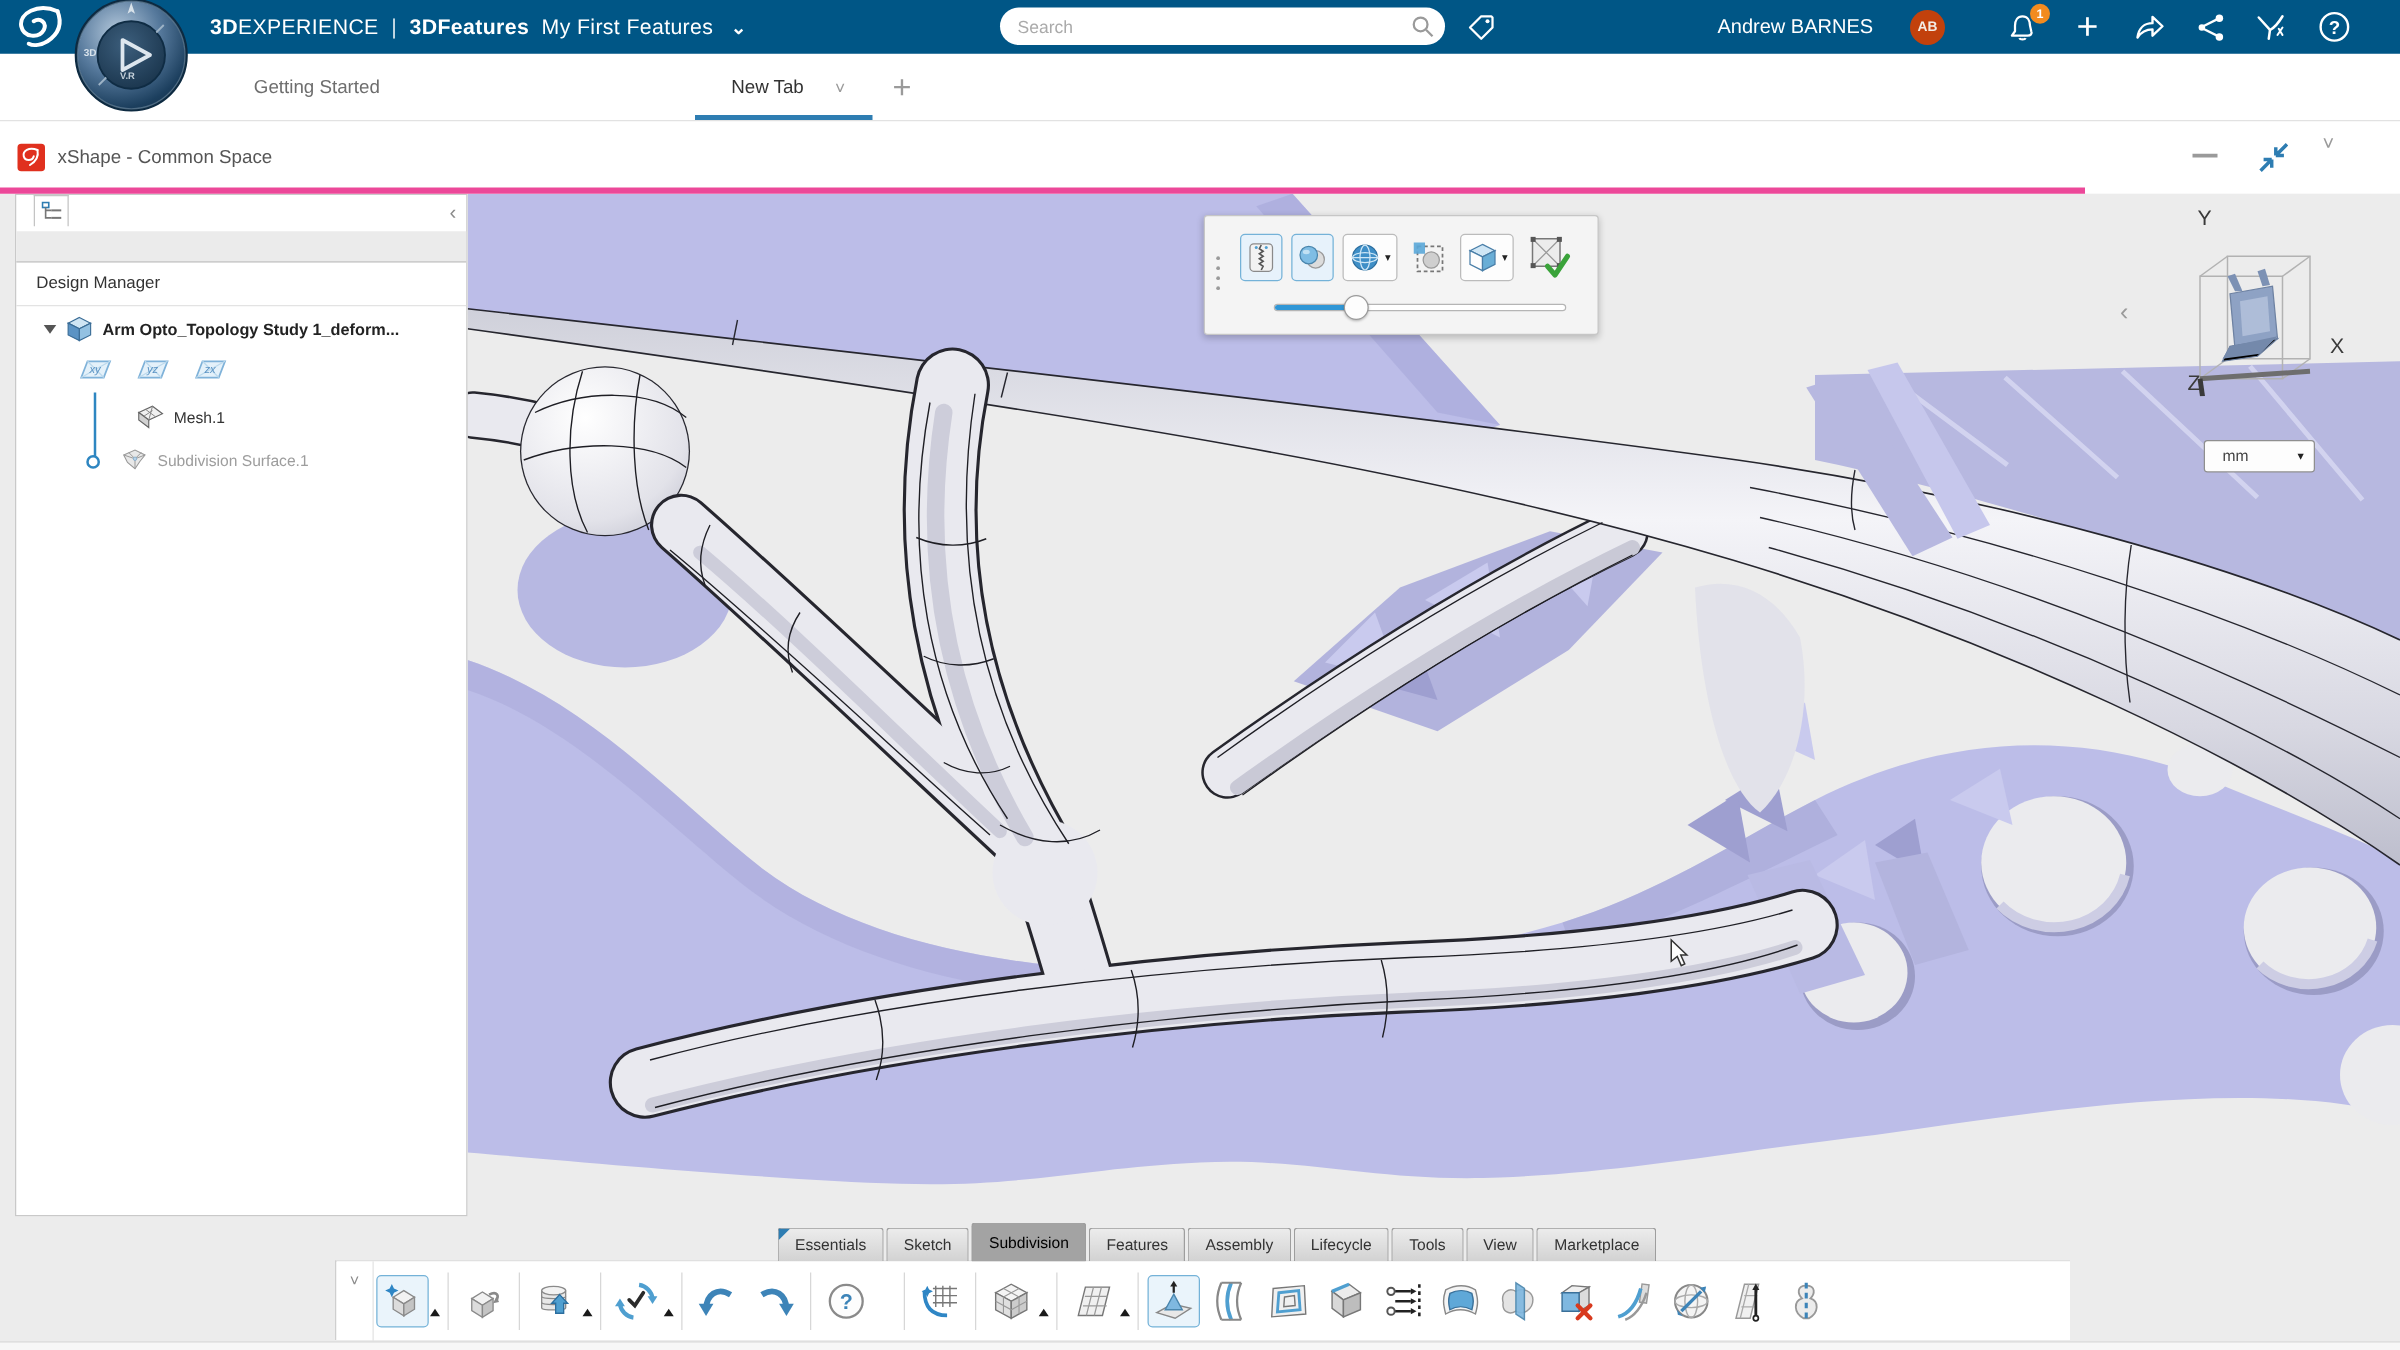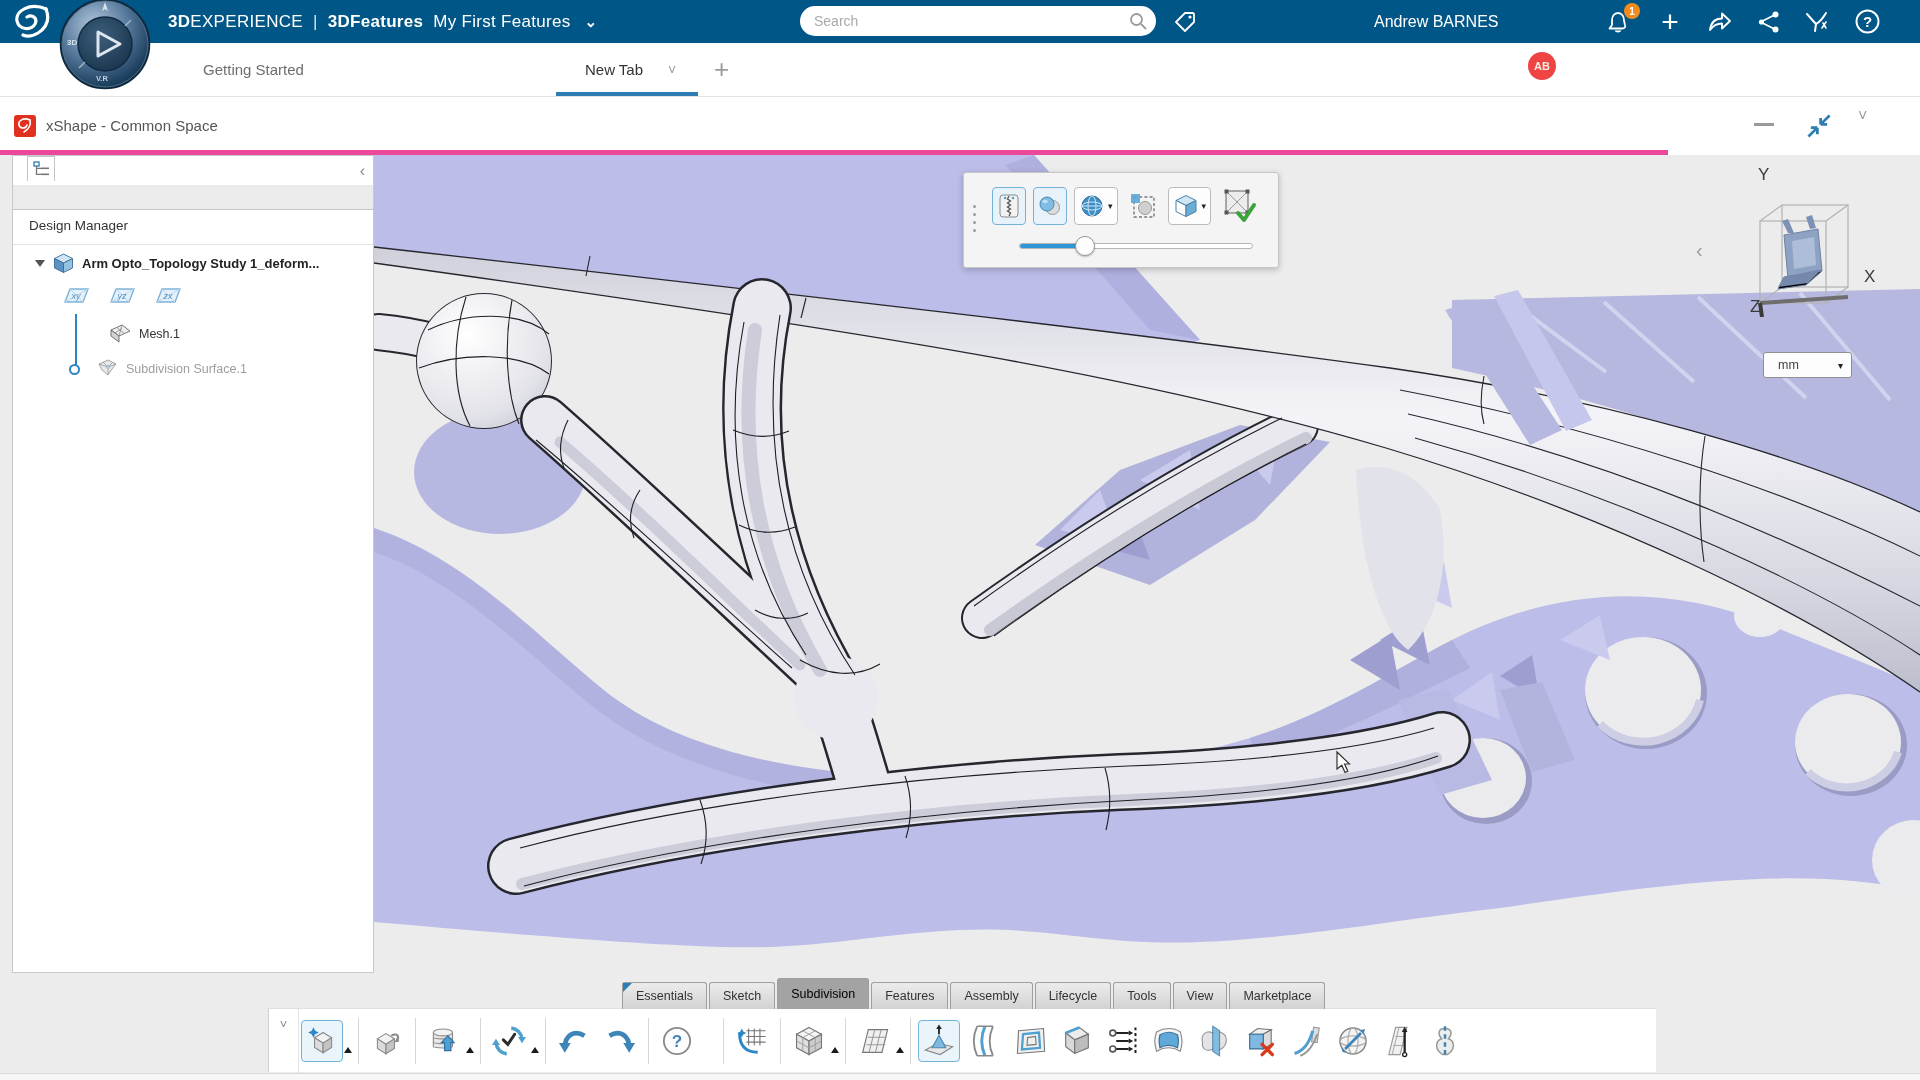--- a/index.html
+++ b/index.html
@@ -17,22 +17,22 @@
   .brand .chev { margin-left:14px; font-size:15px; font-weight:bold; cursor:pointer; }
   .searchbox { position:absolute; left:800px; top:6px; width:356px; height:30px; background:#fff;
     border-radius:15px; display:flex; align-items:center; }
   .searchbox input { border:none; outline:none; background:transparent; width:100%; height:100%;
     padding:0 34px 0 14px; font-size:14px; color:#333; font-family:"Liberation Sans",sans-serif; }
   .searchbox input::placeholder { color:#aaa; }
   .tb-ico { position:absolute; top:0; height:43px; display:flex; align-items:center; justify-content:center; cursor:pointer; }
   .username { position:absolute; left:1374px; top:0; height:43px; display:flex; align-items:center;
     color:#fff; font-size:16px; cursor:pointer; }
   .avatar { position:absolute; left:1528px; top:8px; width:28px; height:28px; border-radius:50%;
-    background:#ef4444; color:#f3ece4; font-size:11px; font-weight:bold;
-    display:flex; align-items:center; justify-content:center; cursor:pointer;margin-top:44px; }
+    background:#c2410c; color:#f3ece4; font-size:11px; font-weight:bold;
+    display:flex; align-items:center; justify-content:center; cursor:pointer; }
   .badge { position:absolute; left:1624px; top:3px; min-width:16px; height:16px; border-radius:8px;
     background:#f28b1e; color:#fff; font-size:10px; font-weight:bold;
     display:flex; align-items:center; justify-content:center; padding:0 3px; z-index:2; }
 
   
   .compass { position:absolute; left:59px; top:-2px; width:92px; height:92px; z-index:40; cursor:pointer; }
   .compass .c-label { position:absolute; color:#d8e3ec; font-size:8px; font-weight:bold; }
 
   
   .navrow { position:absolute; left:0; top:43px; width:1920px; height:54px; background:#fff;
@@ -217,21 +217,21 @@
         </radialGradient>
       </defs>
       <circle cx="46" cy="46" r="44" fill="url(#cpO)" stroke="#0d2a41" stroke-width="2.5"></circle>
       <circle cx="46" cy="46" r="43" fill="none" stroke="#8ea8bd" stroke-width="1" opacity=".5"></circle>
       <circle cx="46" cy="46" r="27" fill="url(#cpI)" stroke="#0f2c44" stroke-width="1.5"></circle>
       <polygon points="39,34 61,46 39,58" fill="none" stroke="#dde6ee" stroke-width="3" stroke-linejoin="round"></polygon>
       <path d="M46,4 L49,13 L46,11 L43,13 Z" fill="#d8e2ea"></path>
       <path d="M72,22 L66,28 M20,70 L26,64" stroke="#9db3c6" stroke-width="1.5"></path>
     </svg>
     <span class="c-label" style="left:8px;top:40px">3D</span>
-    <span class="c-label" style="left:37px;top:76px;color:#c3cfd9;font-size:7.5px">V.R</span>
+    <span class="c-label" style="left:37px;top:58px;color:#c3cfd9;font-size:7.5px">V.R</span>
   </div>
 </div>
 
 <div class="navrow">
   <div class="ntab" style="left:192px;width:123px">
     <span>Getting Started</span>
     </div>
   <div class="ntab active" style="left:572px;width:84px">
     <span>New Tab</span>
     </div>

